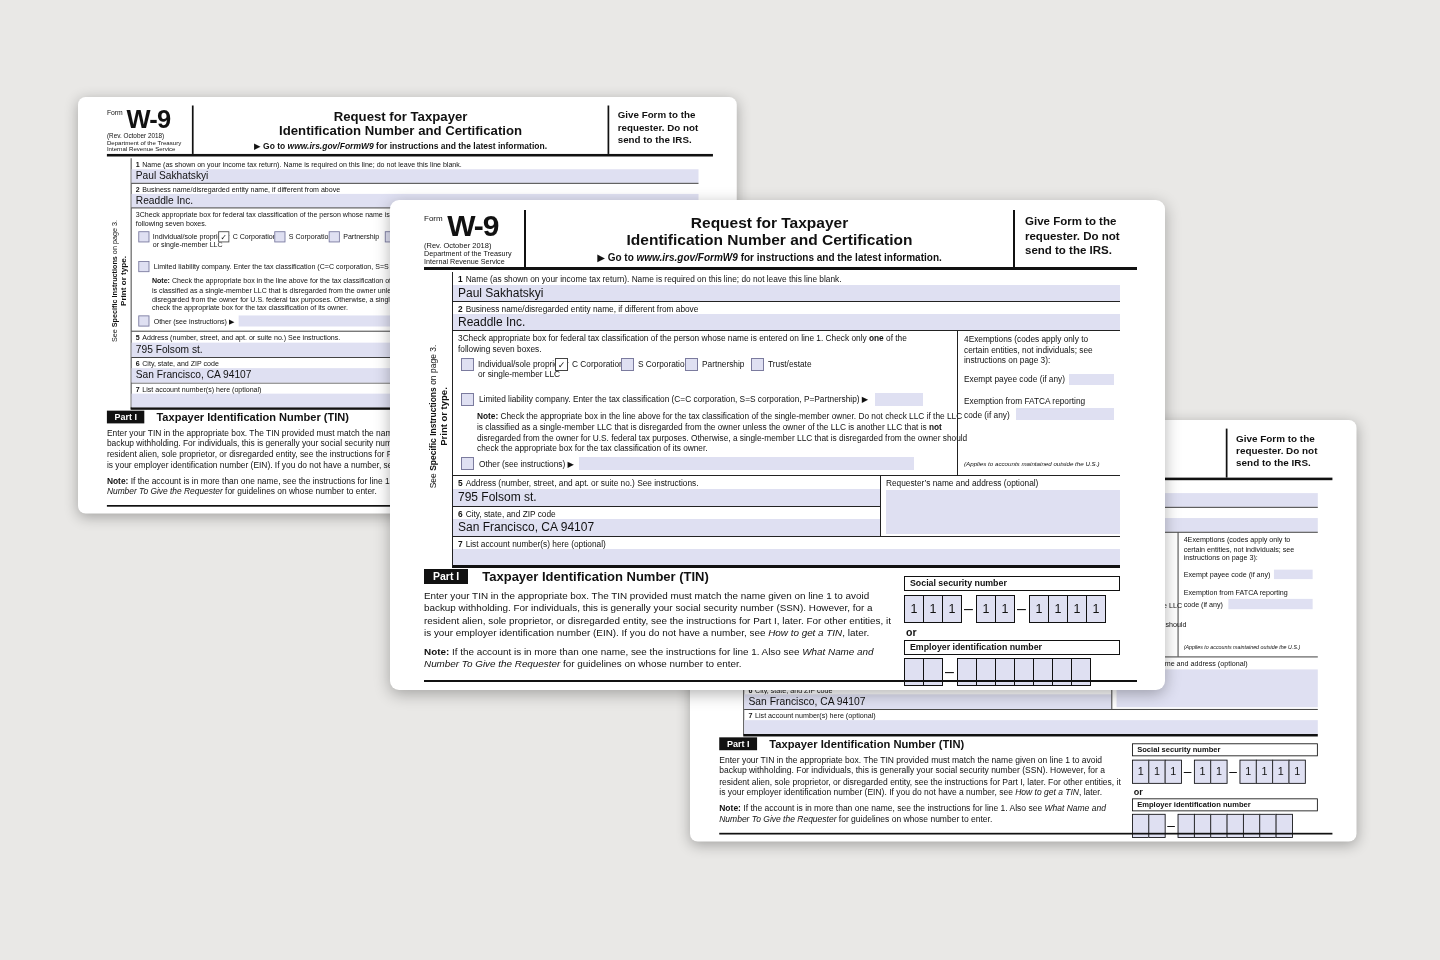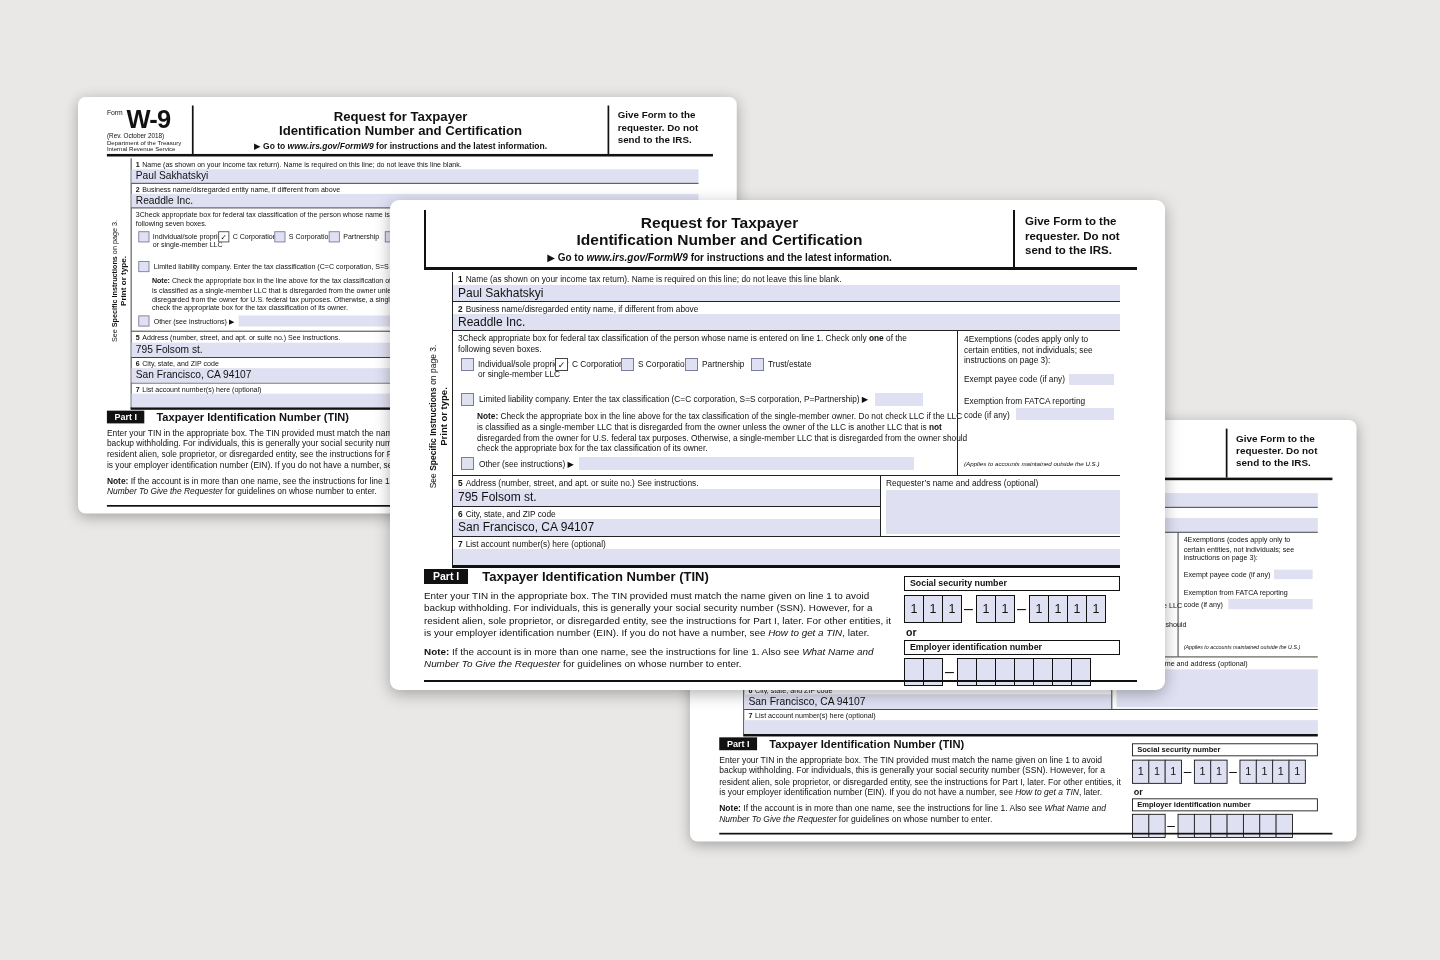--- a/index.html
+++ b/index.html
@@ -416,20 +416,29 @@
       </div>
     </div>
 
     <div class="bottomrule"></div>
   </div>
 </div>
 <div class="page-wrap" id="wrap-front">
   <div class="page">
 
     <div class="hdr">
+      <div class="hdr-left">
+        <div class="hdr-form-line">
+          <span class="form-word">Form</span>
+          <span class="w9">W-9</span>
+        </div>
+        <div class="rev">(Rev. October 2018)</div>
+        <div class="dept">Department of the Treasury</div>
+        <div class="dept">Internal Revenue Service</div>
+      </div>
       <div class="hdr-mid">
         <div class="title">
           <div>Request for Taxpayer</div>
           <div>Identification Number and Certification</div>
         </div>
         <div class="goto"><span>▶ Go to </span><i>www.irs.gov/FormW9</i><span> for instructions and the latest information.</span></div>
       </div>
       <div class="hdr-right">Give Form to the requester. Do not send to the IRS.</div>
     </div>
 

